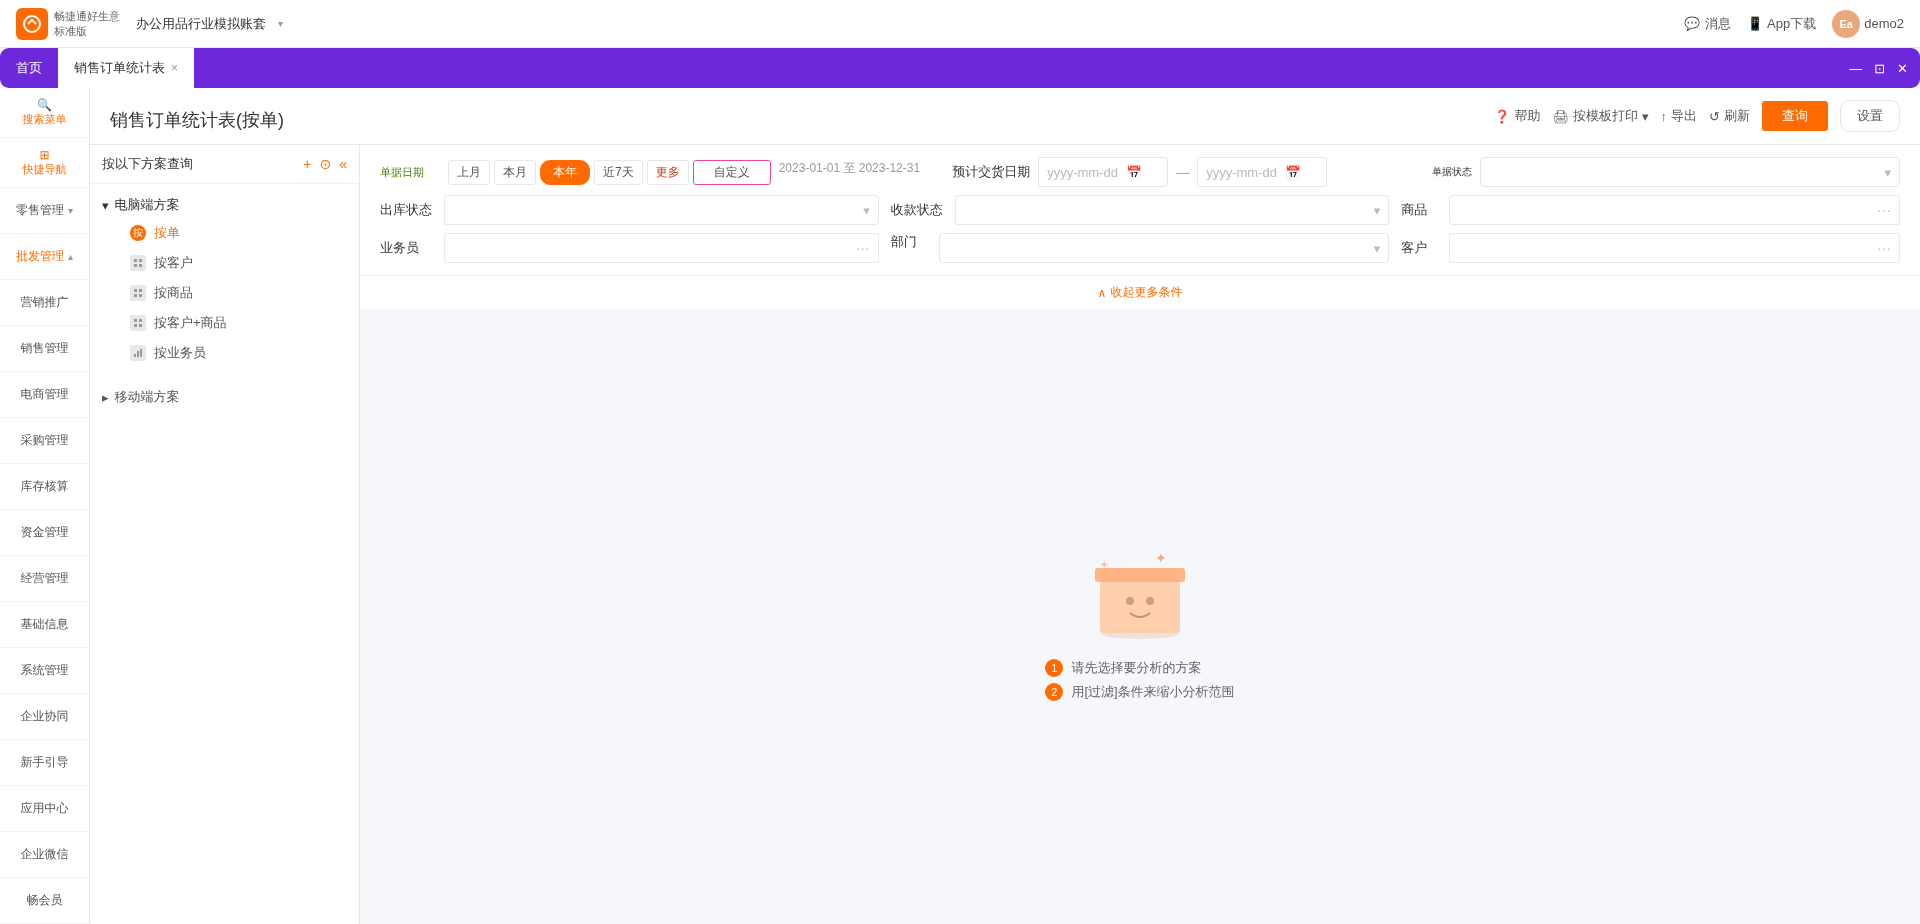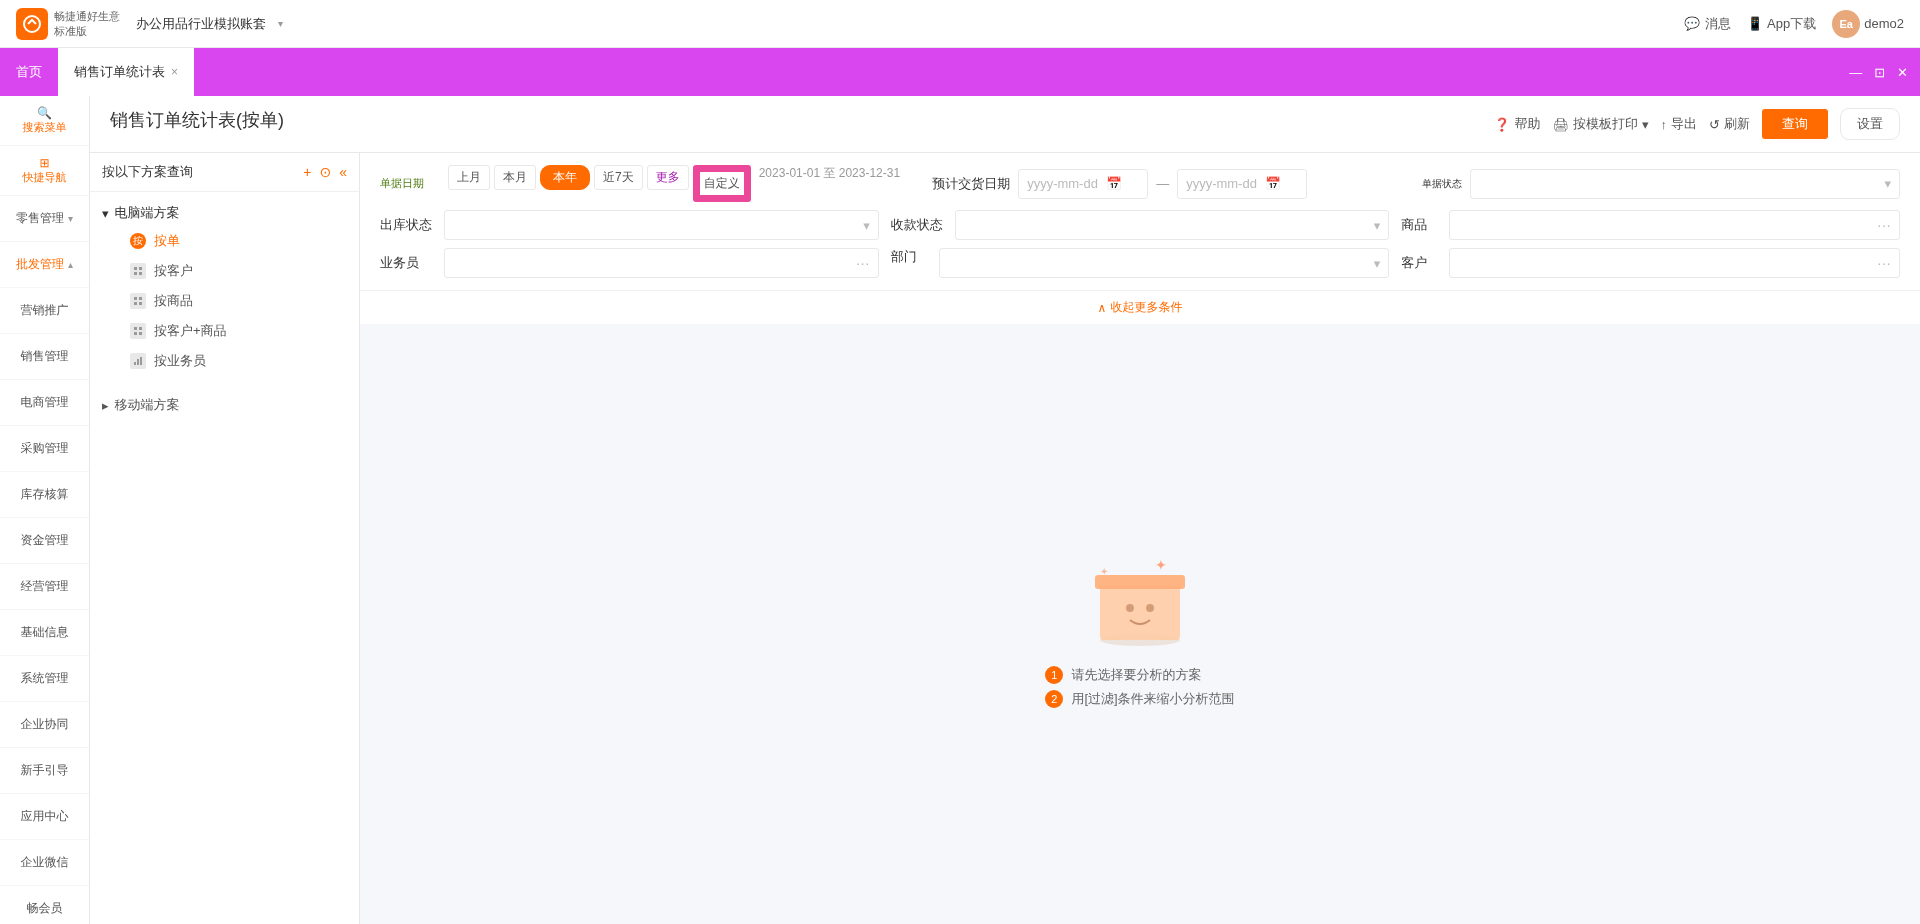--- a/index.html
+++ b/index.html
@@ -11,21 +11,21 @@
     .logo-area { display: flex; align-items: center; gap: 6px; }
     .logo-icon { width: 32px; height: 32px; background: #ff6b00; border-radius: 6px; display: flex; align-items: center; justify-content: center; color: #fff; font-size: 12px; font-weight: bold; }
     .logo-text { font-size: 11px; color: #666; line-height: 1.3; }
     .app-title { font-size: 13px; color: #333; margin-left: 8px; }
     .dropdown-arrow { color: #999; font-size: 10px; margin-left: 4px; }
     .topbar-right { display: flex; align-items: center; gap: 16px; color: #555; font-size: 13px; }
     .topbar-right-item { display: flex; align-items: center; gap: 4px; cursor: pointer; }
     .avatar { width: 28px; height: 28px; background: #e8a87c; border-radius: 50%; display: flex; align-items: center; justify-content: center; color: #fff; font-size: 11px; font-weight: bold; }
 
     
-    .nav-tabs { height: 48px; background: #d946ef; display: flex; align-items: stretch; flex-shrink: 0; }
+    .nav-tabs { height: 40px; background: #6d28d9; display: flex; align-items: stretch; flex-shrink: 0; border-radius: 9px; }
     .nav-tab { padding: 0 16px; display: flex; align-items: center; cursor: pointer; color: rgba(255,255,255,0.85); font-size: 13px; gap: 6px; }
     .nav-tab.active { background: #fff; color: #333; }
     .nav-tab-close { font-size: 12px; color: #999; }
     .nav-tab-home { color: #fff; }
     .nav-spacer { flex: 1; }
     .nav-icons { display: flex; align-items: center; padding: 0 12px; gap: 12px; color: #fff; }
 
     
     .main-layout { display: flex; flex: 1; overflow: hidden; }
 
@@ -56,21 +56,21 @@
     .scheme-item-icon { width: 16px; height: 16px; background: #ff6b00; border-radius: 50%; color: #fff; display: flex; align-items: center; justify-content: center; font-size: 10px; flex-shrink: 0; }
     .scheme-item-icon-sq { width: 16px; height: 16px; background: #e8e8e8; border-radius: 2px; color: #666; display: flex; align-items: center; justify-content: center; font-size: 8px; flex-shrink: 0; }
 
     .mobile-group { padding: 8px 12px; }
     .mobile-group-title { display: flex; align-items: center; gap: 6px; font-size: 13px; color: #555; cursor: pointer; padding: 4px 0; }
 
     
     .right-panel { flex: 1; display: flex; flex-direction: column; overflow: hidden; background: #f5f7fa; }
 
     
-    .page-header { background: #fff; padding: 12px 20px; border-bottom: 1px solid #e8e8e8; display: flex; align-items: flex-start; justify-content: space-between; flex-shrink: 0; }
+    .page-header { background: #fff; padding: 12px 20px; border-bottom: 1px solid #e8e8e8; display: flex; align-items: flex-end; justify-content: space-between; flex-shrink: 0; }
     .page-title { font-size: 18px; color: #333; font-weight: 500; }
     .page-actions { display: flex; align-items: center; gap: 12px; }
     .page-action-btn { display: flex; align-items: center; gap: 4px; font-size: 13px; color: #555; cursor: pointer; }
     .btn-query { background: #ff6b00; color: #fff; border: none; border-radius: 3px; padding: 6px 20px; font-size: 13px; cursor: pointer; }
     .btn-setting { background: #fff; color: #555; border: 1px solid #e8e8e8; border-radius: 9px; padding: 6px 16px; font-size: 13px; cursor: pointer; }
 
     
     .empty-state { flex: 1; display: flex; flex-direction: column; align-items: center; justify-content: center; gap: 16px; }
     .empty-hints { display: flex; flex-direction: column; gap: 6px; }
     .empty-hint { display: flex; align-items: center; gap: 8px; font-size: 13px; color: #666; }
@@ -276,22 +276,22 @@
 
         <div style="background:#fff; flex-shrink:0;">
 
           <div style="padding: 12px 20px 8px 20px; display:flex; align-items:center; gap:12px;">
             <span style="font-size:11px;color:#4d7c0f;white-space:nowrap;min-width:56px;">单据日期</span>
             <div style="display:flex;align-items:flex-start;gap:4px;">
               <button style="padding:3px 8px;border:1px solid #e8e8e8;border-radius:3px;font-size:12px;color:#555;cursor:pointer;background:#fff;">上月</button>
               <button style="padding:3px 8px;border:1px solid #e8e8e8;border-radius:3px;font-size:12px;color:#555;cursor:pointer;background:#fff;">本月</button>
               <button style="padding:3px 12px;border:1px solid #ff6b00;border-radius:10px;font-size:12px;color:#fff;cursor:pointer;background:#ff6b00;">本年</button>
               <button style="padding:3px 8px;border:1px solid #e8e8e8;border-radius:3px;font-size:12px;color:#555;cursor:pointer;background:#fff;">近7天</button>
-              <button style="padding:3px 8px;border:1px solid #e8e8e8;border-radius:3px;font-size:12px;color:#a21caf;cursor:pointer;background:#fff;">更多</button>
-              <button style="padding:3px 4px;border:7px solid #ec4899;border-radius:3px;font-size:12px;color:#555;cursor:pointer;background:#fff;">自定义</button>
+              <button style="padding:3px 8px;border:1px solid #e8e8e8;border-radius:3px;font-size:12px;color:#c2410c;cursor:pointer;background:#fff;">更多</button>
+              <button style="padding:3px 20px;border:1px solid #ec4899;border-radius:3px;font-size:12px;color:#555;cursor:pointer;background:#fff;">自定义</button>
               <span style="font-size:12px;color:#999;margin-left:4px;">2023-01-01 至 2023-12-31</span>
             </div>
 
             <div style="flex:1;display:flex;align-items:center;gap:8px;justify-content:flex-start;margin-left:20px;">
               <span style="font-size:13px;color:#333;white-space:nowrap;">预计交货日期</span>
               <div style="display:flex;align-items:center;height:30px;border:1px solid #e8e8e8;border-radius:3px;padding:0 8px;background:#fff;cursor:pointer;min-width:130px;color:#bbb;font-size:13px;gap:4px;">
                 <span>yyyy-mm-dd</span>
                 <span style="color:#e8853d;margin-left:4px;">📅</span>
               </div>
               <span style="color:#999;">—</span>

